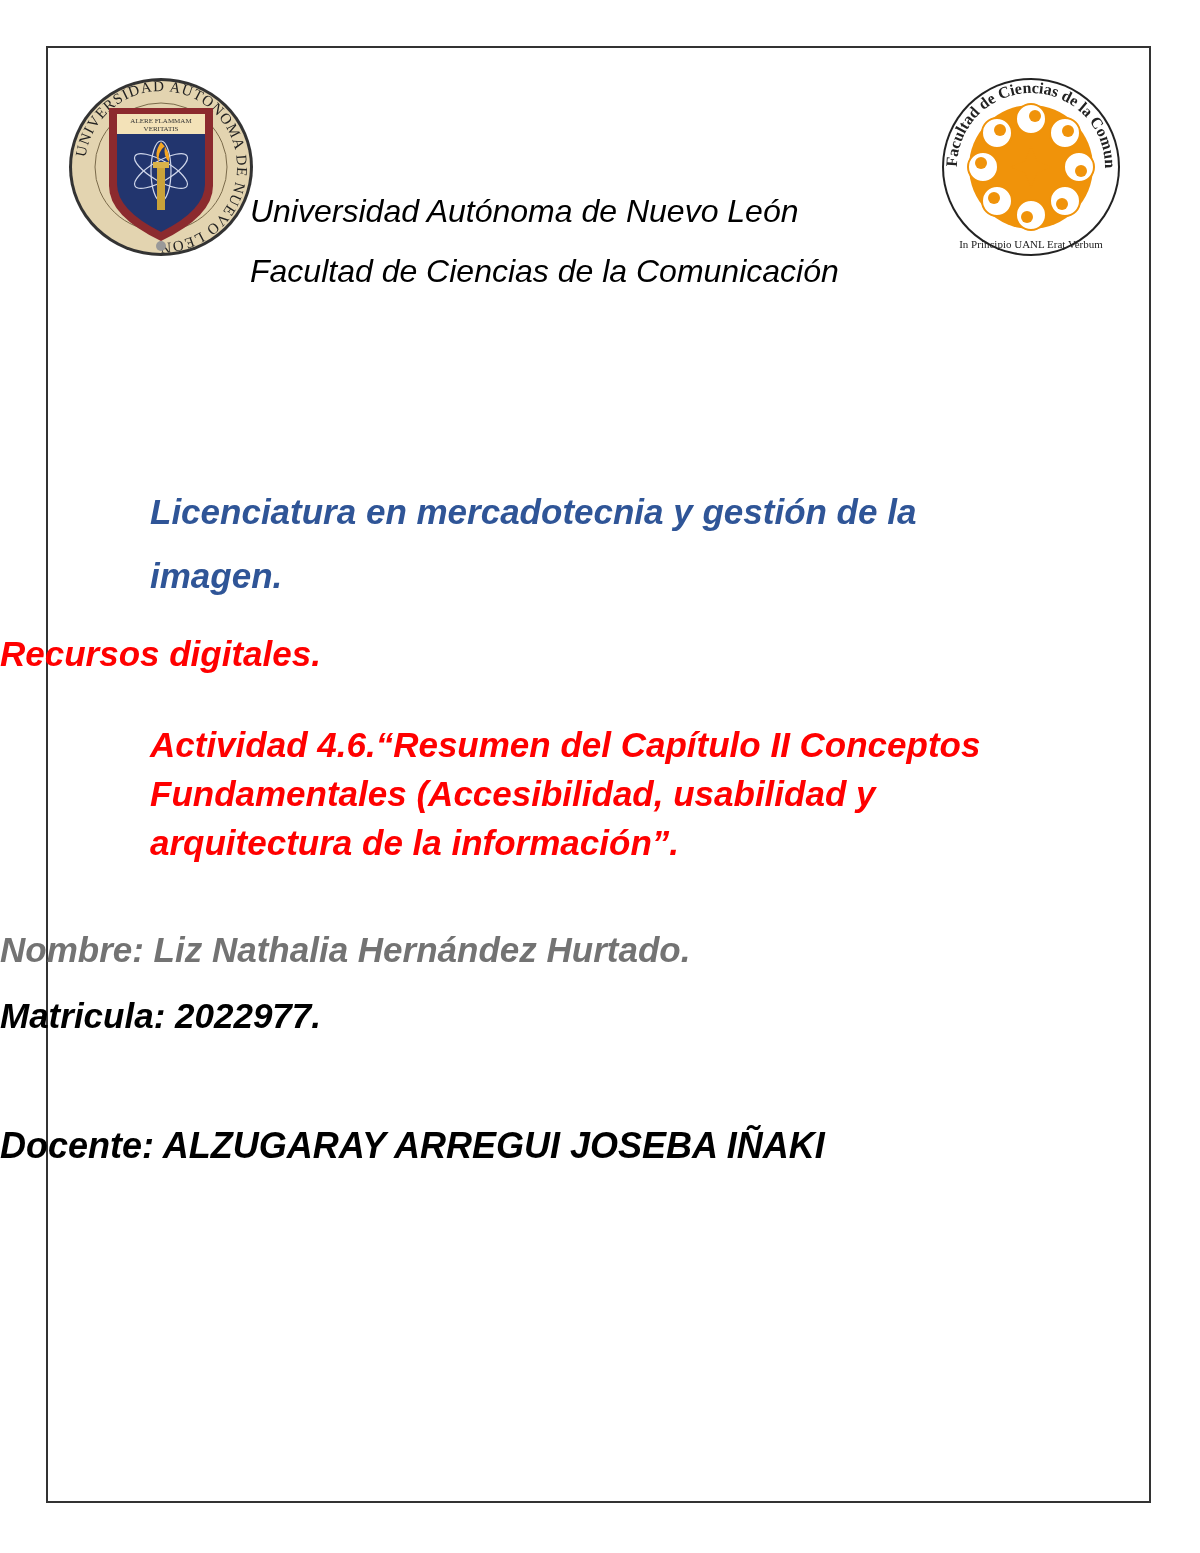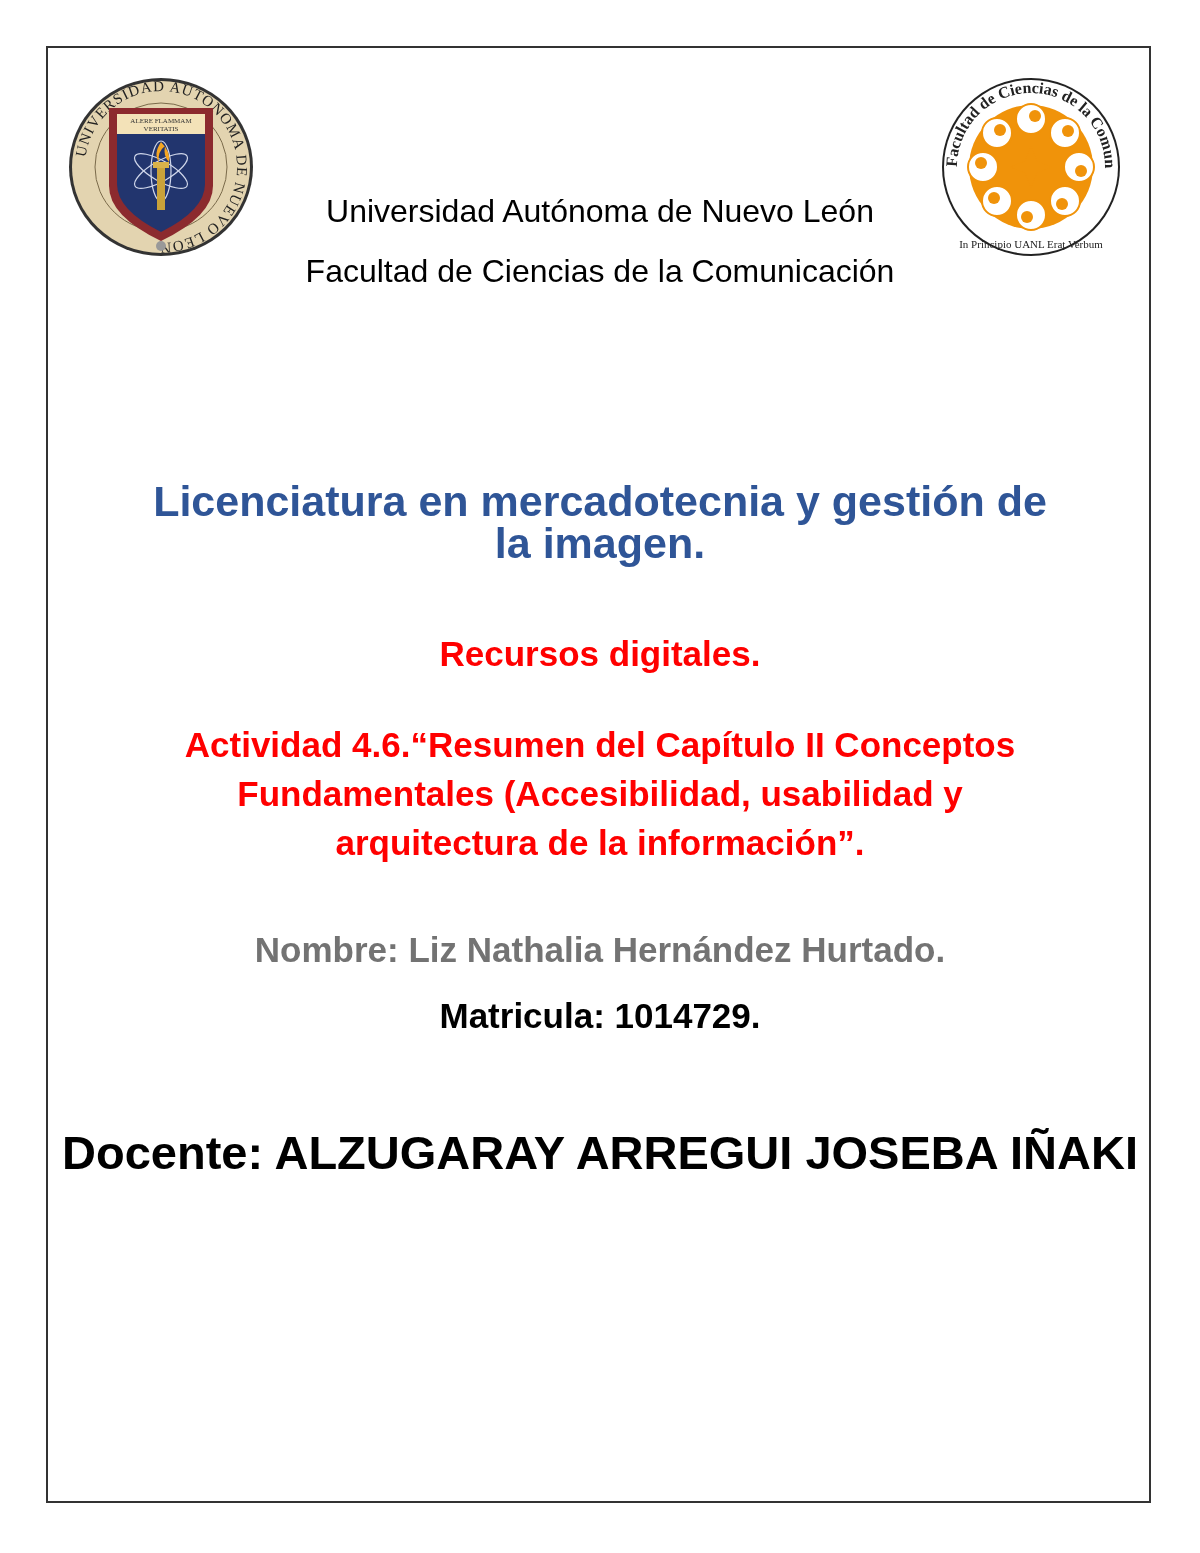--- a/index.html
+++ b/index.html
@@ -3,29 +3,29 @@
   <meta charset="utf-8">
   <style>
     html, body { margin: 0; padding: 0; background: #ffffff; }
     body { width: 1200px; height: 1553px; position: relative; overflow: hidden; font-family: "Liberation Sans", sans-serif; }
     .page-frame {
       position: absolute; left: 46px; top: 46px; width: 1105px; height: 1457px;
       border: 2px solid #333333; box-sizing: border-box;
     }
     .logo-left { position: absolute; left: 67px; top: 76px; width: 188px; height: 182px; }
     .logo-right { position: absolute; left: 940px; top: 76px; width: 182px; height: 182px; }
-    .line { position: absolute; left: 0; width: 1200px; text-align: center; font-weight: bold; white-space: nowrap; }
+    .line { position: absolute; left: 0; width: 1200px; font-weight: bold; white-space: nowrap; font-style: italic; }
     .inst1 { top: 193px; font-size: 32px; color: #000; font-weight: normal; left: 250px; width: 700px; }
     .inst2 { top: 253px; font-size: 32px; color: #000; font-weight: normal; left: 250px; width: 700px; }
-    .career { top: 480px; font-size: 43px; line-height: 42px; color: #2f5597; white-space: normal; left: 150px; width: 900px; }
+    .career { top: 480px; font-size: 35px; line-height: 64px; color: #2f5597; white-space: normal; left: 150px; width: 900px; }
     .course { top: 634px; font-size: 35px; color: #ff0000; }
     .activity { top: 720px; font-size: 35px; line-height: 49px; color: #ff0000; white-space: normal; left: 150px; width: 900px; }
     .name { top: 930px; font-size: 35px; color: #737373; }
     .id { top: 996px; font-size: 35px; color: #000; }
-    .teacher { top: 1125px; font-size: 47px; color: #000; }
+    .teacher { top: 1125px; font-size: 36px; color: #000; }
   </style>
 </head>
 <body>
 
 <div class="page-frame"></div>
 
 <svg class="logo-left" viewBox="0 0 188 182">
   <defs>
     <path id="ringL" d="M 94 91 m -76 0 a 76 76 0 1 1 152 0 a 76 76 0 1 1 -152 0"></path>
   </defs>
@@ -82,14 +82,14 @@
   <polygon points="91,70 97,85 112,91 97,97 91,112 85,97 70,91 85,85" fill="#f0930a"></polygon>
   <text x="91" y="172" font-size="11" text-anchor="middle" fill="#222" font-family="'Liberation Serif', serif">In Principio UANL Erat Verbum</text>
 </svg>
 
 <div class="line inst1">Universidad Autónoma de Nuevo León</div>
 <div class="line inst2">Facultad de Ciencias de la Comunicación</div>
 <div class="line career">Licenciatura en mercadotecnia y gestión de la imagen.</div>
 <div class="line course">Recursos digitales.</div>
 <div class="line activity">Actividad 4.6.“Resumen del Capítulo II Conceptos Fundamentales (Accesibilidad, usabilidad y arquitectura de la información”.</div>
 <div class="line name">Nombre: Liz Nathalia Hernández Hurtado.</div>
-<div class="line id">Matricula: 1014729.</div>
+<div class="line id">Matricula: 2022977.</div>
 <div class="line teacher">Docente: ALZUGARAY ARREGUI JOSEBA IÑAKI</div>
 
 </body></html>

